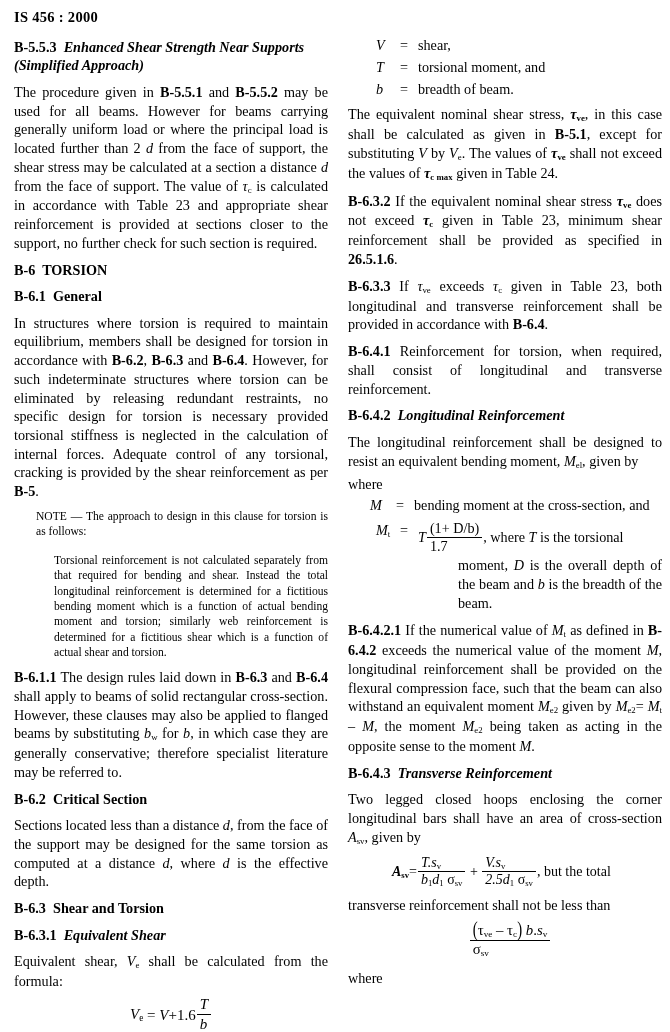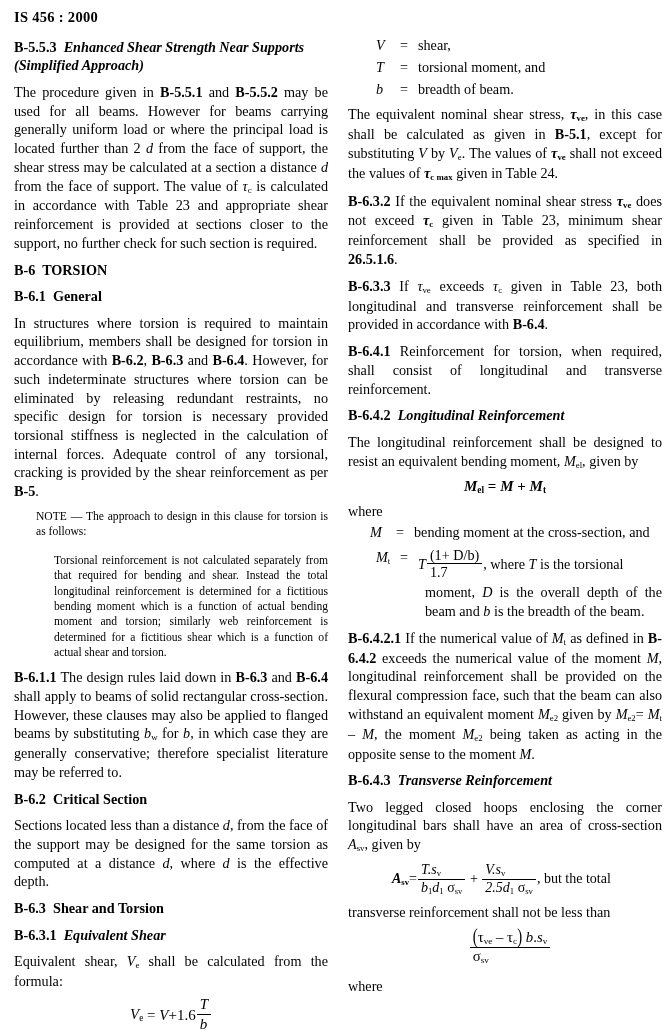--- a/index.html
+++ b/index.html
@@ -150,21 +150,21 @@
   }
   .mt-row {
     display: flex;
     font-size: 14.2px;
     line-height: 1.34;
   }
   .mt-sym { width: 52px; padding-left: 28px; box-sizing: border-box; flex: 0 0 auto; font-style: italic;}
   .mt-eq { width: 18px; flex: 0 0 auto; }
   .mt-body { flex: 1 1 auto; }
   .mt-cont {
-    margin-left: 77px;
+    margin-left: 110px;
     font-size: 14.2px;
     line-height: 1.34;
     text-align: justify;
   }
   .asv-eq {
     text-align: left;
     margin: 8px 0 6px 0;
     font-size: 14px;
     padding-left: 44px;
   }
@@ -270,27 +270,20 @@
 
       <p class="body-txt"><b>B-6.4.1</b><span> Reinforcement for torsion, when required, shall consist of longitudinal and transverse reinforcement.</span></p>
 
       <div class="hd">
         <span class="hd-run">B-6.4.2</span>&nbsp;
         <span class="hd-run-ital">Longitudinal Reinforcement</span>
       </div>
 
       <p class="body-txt tight"><span>The longitudinal reinforcement shall be designed to resist an equivalent bending moment, </span><i class="mi"><span>M</span><sub>el</sub></i><span>, given by</span></p>
 
-      <div class="center-eq eqbig">
-        <b class="mi"><span>M</span><sub>el</sub></b>
-        <b>=</b>
-        <b class="mi">M</b>
-        <b>+</b>
-        <b class="mi"><span>M</span><sub>t</sub></b>
-      </div>
 
       <div class="where-lbl">where</div>
 
       <div class="deflist">
         <div class="defrow wide">
           <span class="defsym">M</span>
           <span class="defeq">=</span>
           <span class="deftxt">bending moment at the cross-section, and</span>
         </div>
 

